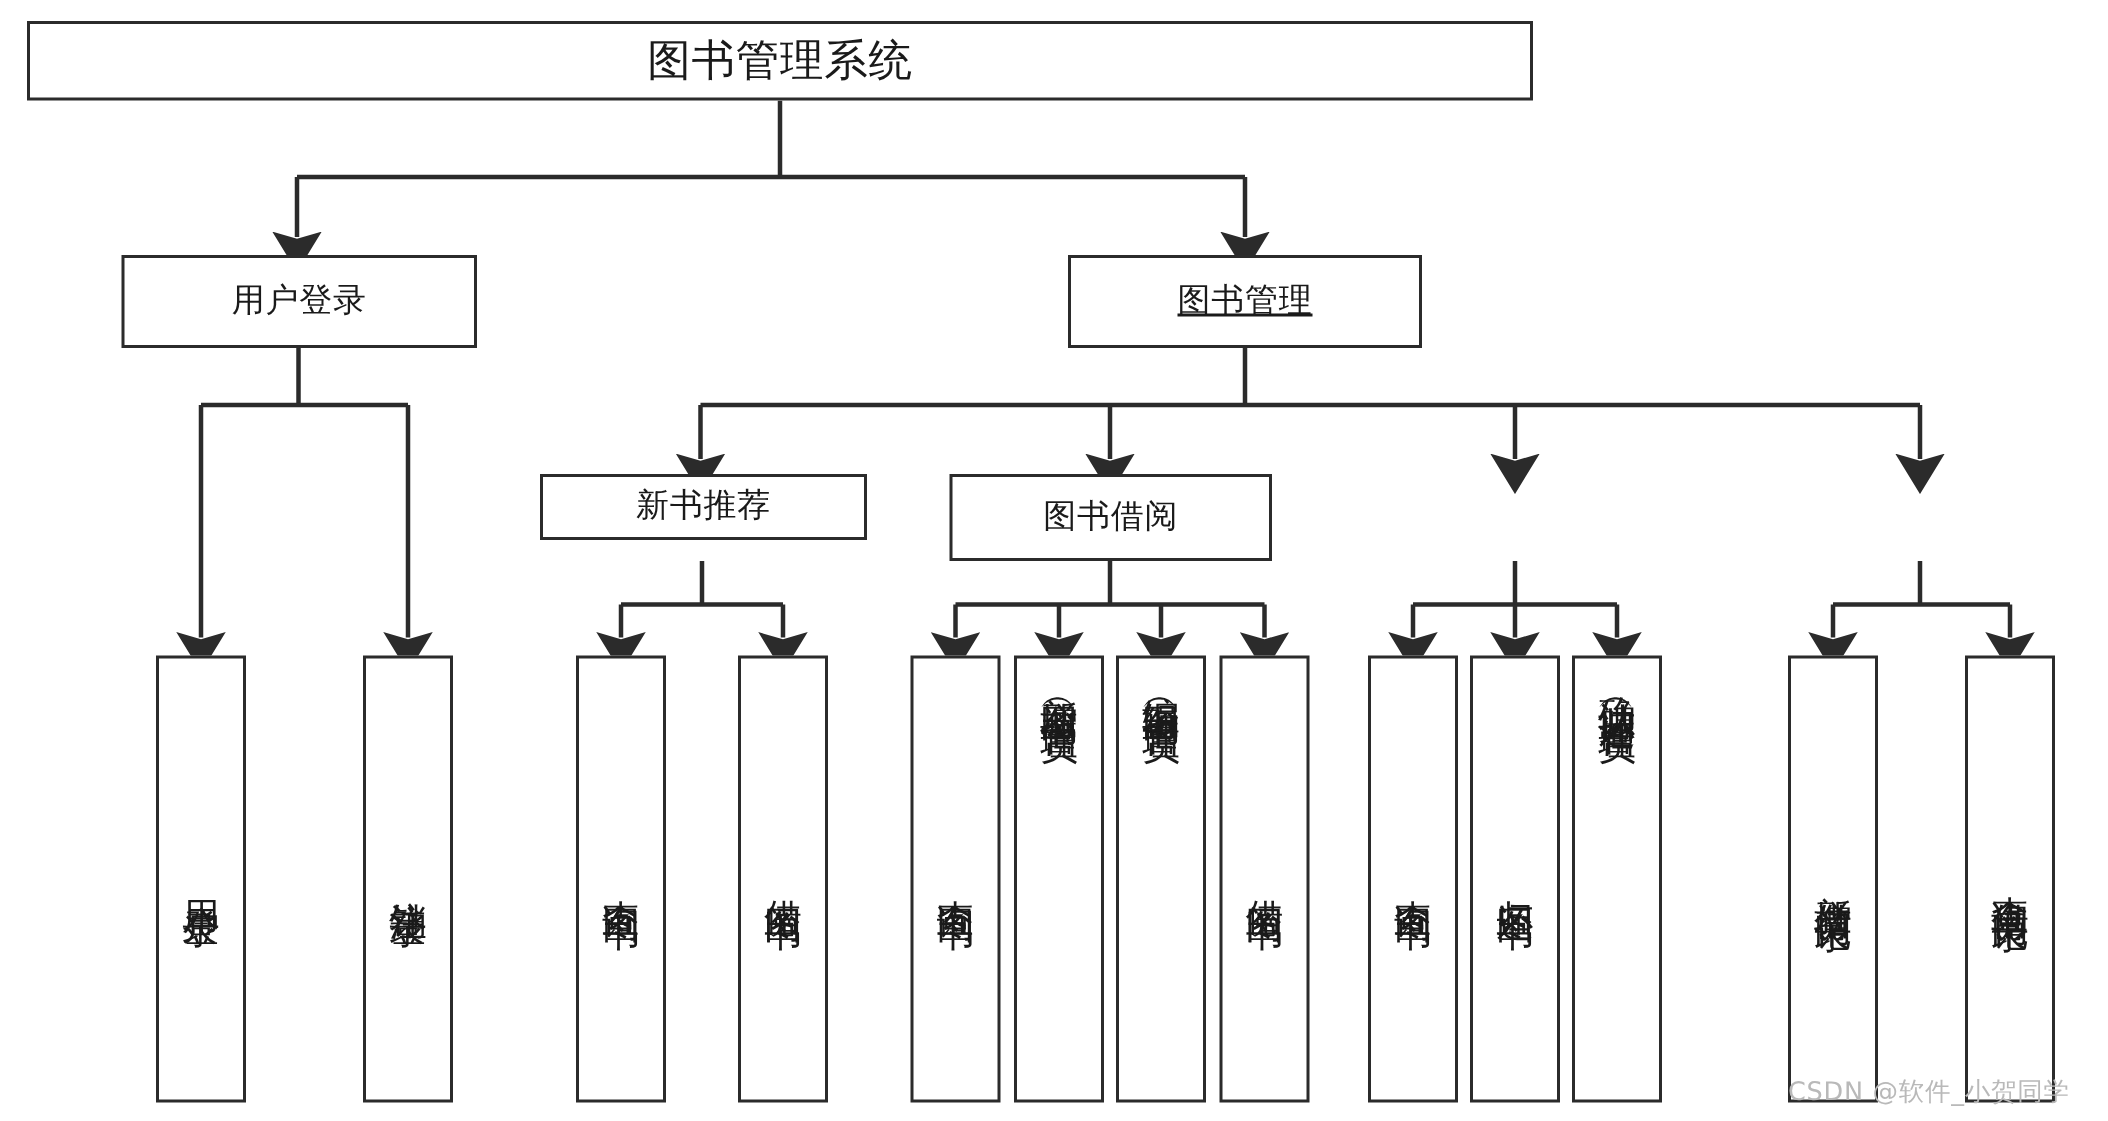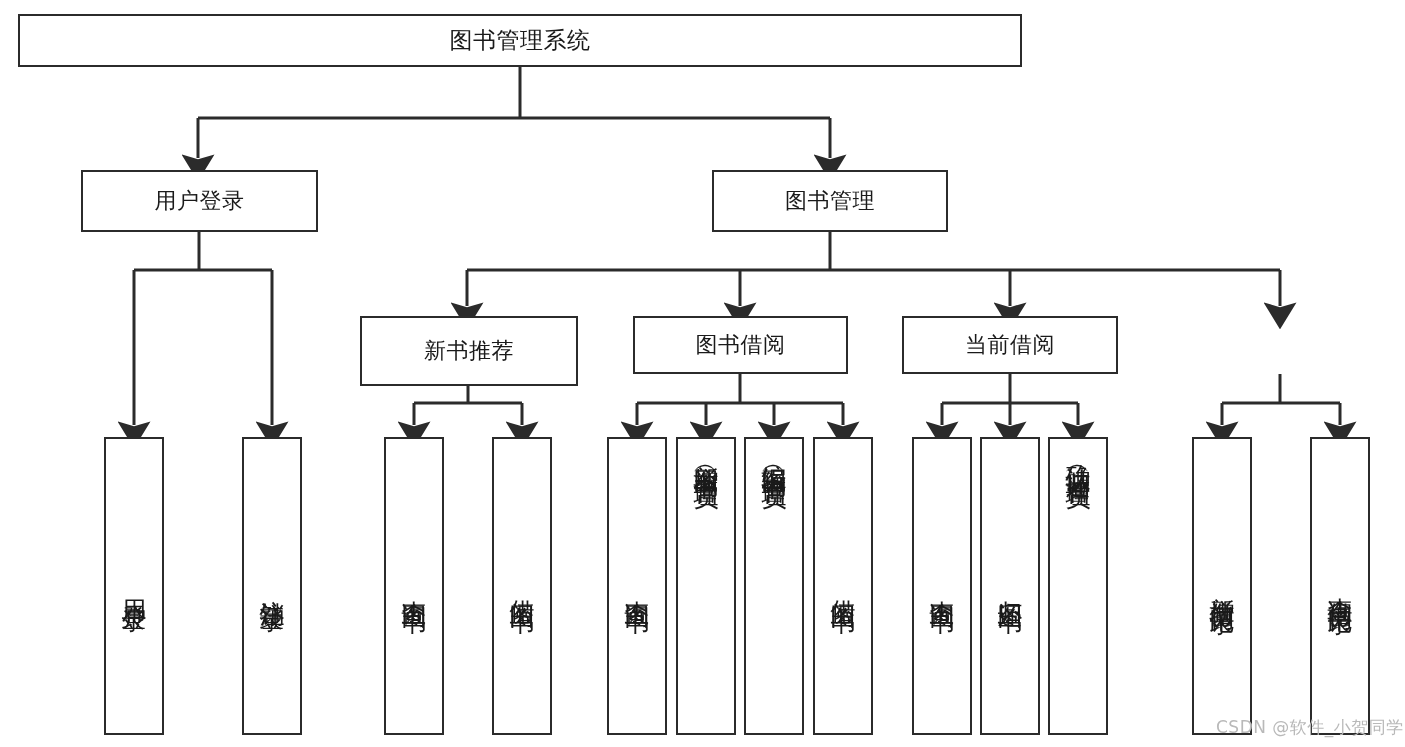--- a/index.html
+++ b/index.html
@@ -55,29 +55,28 @@
     text-orientation: upright;
     font-size: 25px;
     line-height: 1.0;
     letter-spacing: 3px;
     white-space: nowrap;
   }
   .node.vert.center-v {
     align-items: center;
     padding-top: 0;
   }
-  #root-node .label { font-size: 23px; }
+  #root-node .label { font-size: 29px; }
   .watermark {
     position: absolute;
     font-size: 17px;
     color: #b9b9b9;
     white-space: nowrap;
     letter-spacing: 0.5px;
     font-family: "DejaVu Sans", "Liberation Sans", sans-serif;
-    padding-left: 24px;
   }
 </style>
 </head>
 <body>
 
 <div id="diagram-root">
 
   <svg id="edges-layer" viewBox="0 0 1405 747" width="1405" height="747">
     <defs>
       <marker id="arrowhead" markerWidth="9" markerHeight="11" refX="1.2" refY="5.5" orient="auto" markerUnits="strokeWidth">
@@ -129,32 +128,29 @@
     </g>
   </svg>
 
   <div class="node horiz" id="root-node" style="left:18px; top:14px; width:1004px; height:53px;">
     <span class="label">图书管理系统</span>
   </div>
 
   <div class="node horiz" style="left:81px; top:170px; width:237px; height:62px;">
     <span class="label">用户登录</span>
   </div>
-  <div class="node horiz" style="left:712px; top:170px; width:236px; height:62px;">
+  <div class="node horiz" style="left:712px; top:170px; width:236px; height:62px;text-decoration:underline;">
     <span class="label">图书管理</span>
   </div>
 
-  <div class="node horiz" style="left:360px; top:316px; width:218px; height:70px;">
+  <div class="node horiz" style="left:360px; top:316px; width:218px; height:44px;">
     <span class="label">新书推荐</span>
   </div>
   <div class="node horiz" style="left:633px; top:316px; width:215px; height:58px;align-items:center;">
     <span class="label">图书借阅</span>
-  </div>
-  <div class="node horiz" style="left:902px; top:316px; width:216px; height:58px;">
-    <span class="label">当前借阅</span>
   </div>
 
   <div class="node vert center-v" style="left:104px; top:437px; width:60px; height:298px;">
     <span class="label">用户登录</span>
   </div>
   <div class="node vert center-v" style="left:242px; top:437px; width:60px; height:298px;">
     <span class="label">注销登录</span>
   </div>
 
   <div class="node vert center-v" style="left:384px; top:437px; width:60px; height:298px;">

